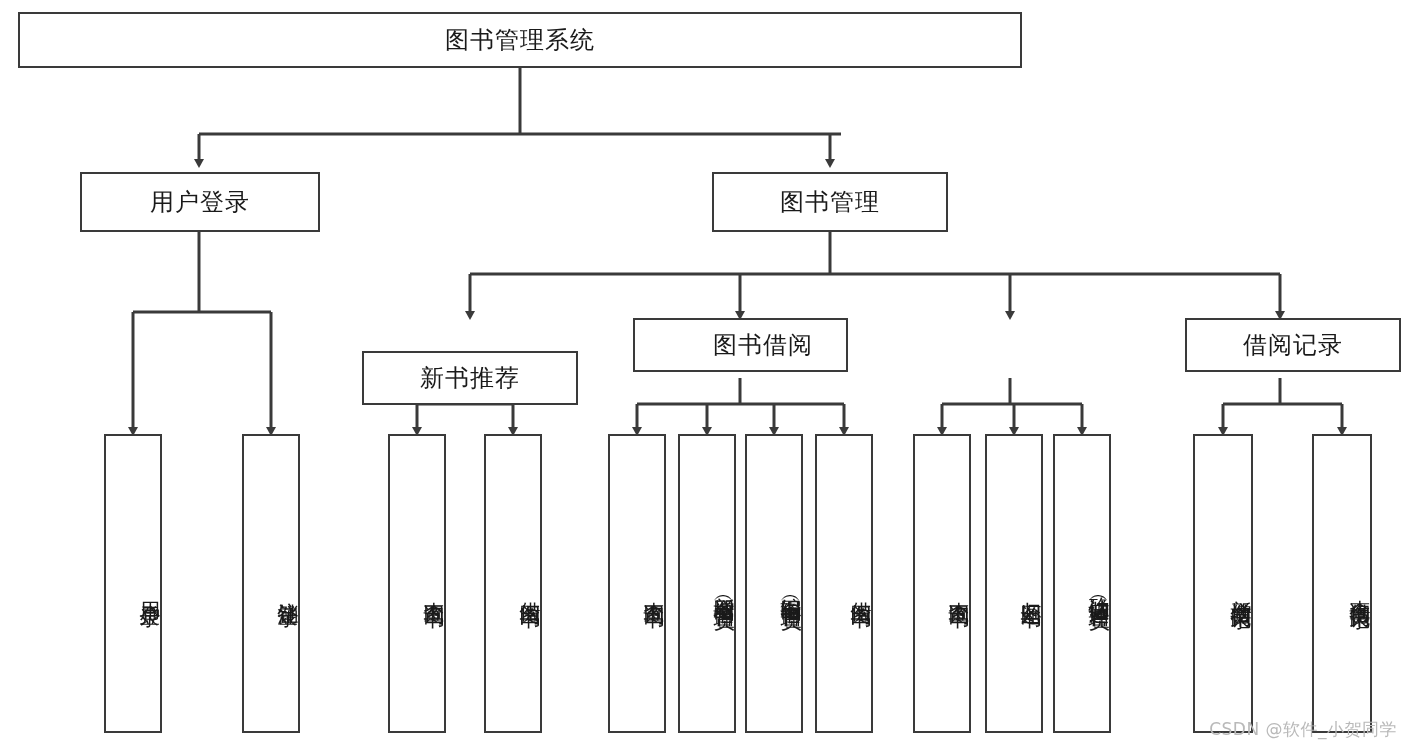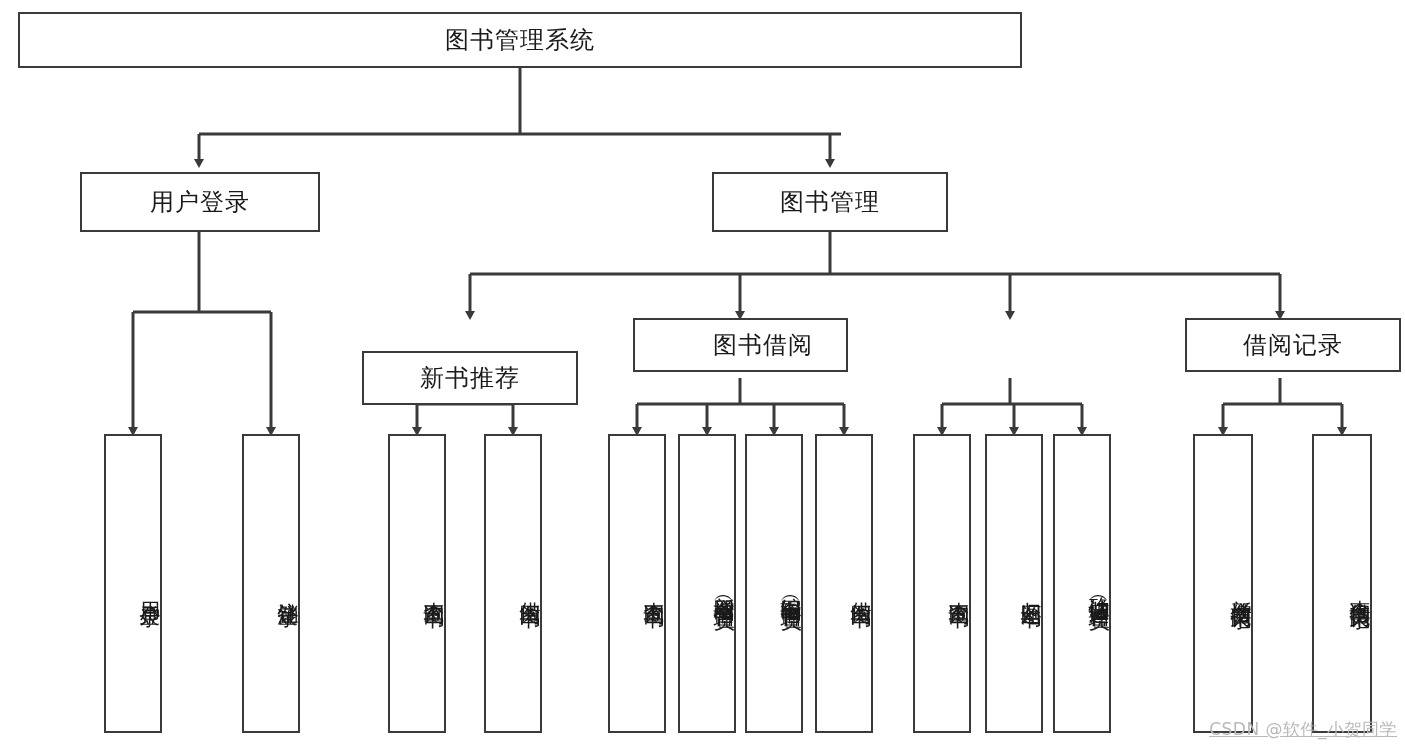--- a/index.html
+++ b/index.html
@@ -55,21 +55,20 @@
     white-space: nowrap;
   }
   .watermark {
     position: absolute;
     right: 8px;
     bottom: 6px;
     font-size: 17px;
     color: #b9b9b9;
     letter-spacing: 0.5px;
     white-space: nowrap;
-    text-decoration: underline;
   }
 </style>
 </head>
 <body>
 
 <div id="canvas">
 
   <svg class="edges" viewBox="0 0 1405 747" xmlns="http://www.w3.org/2000/svg">
     <defs>
       <marker id="arrowhead" markerWidth="9" markerHeight="10" refX="1" refY="5" orient="auto" markerUnits="userSpaceOnUse">

